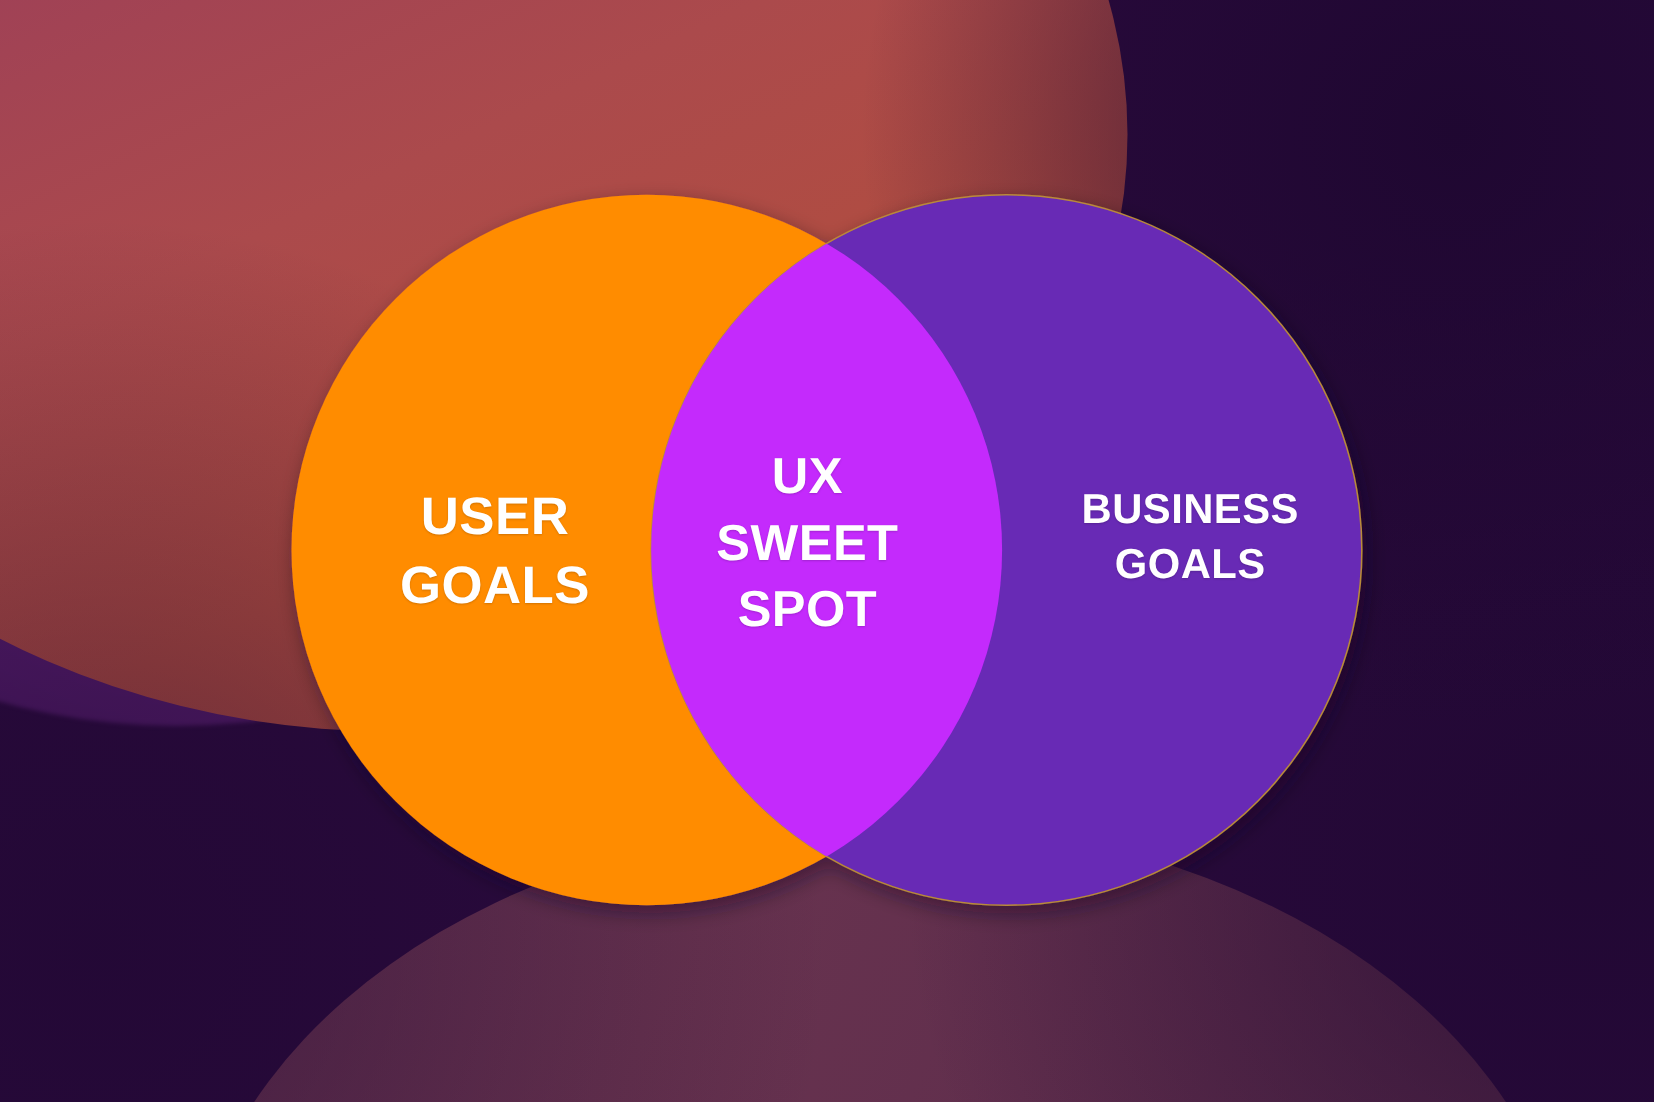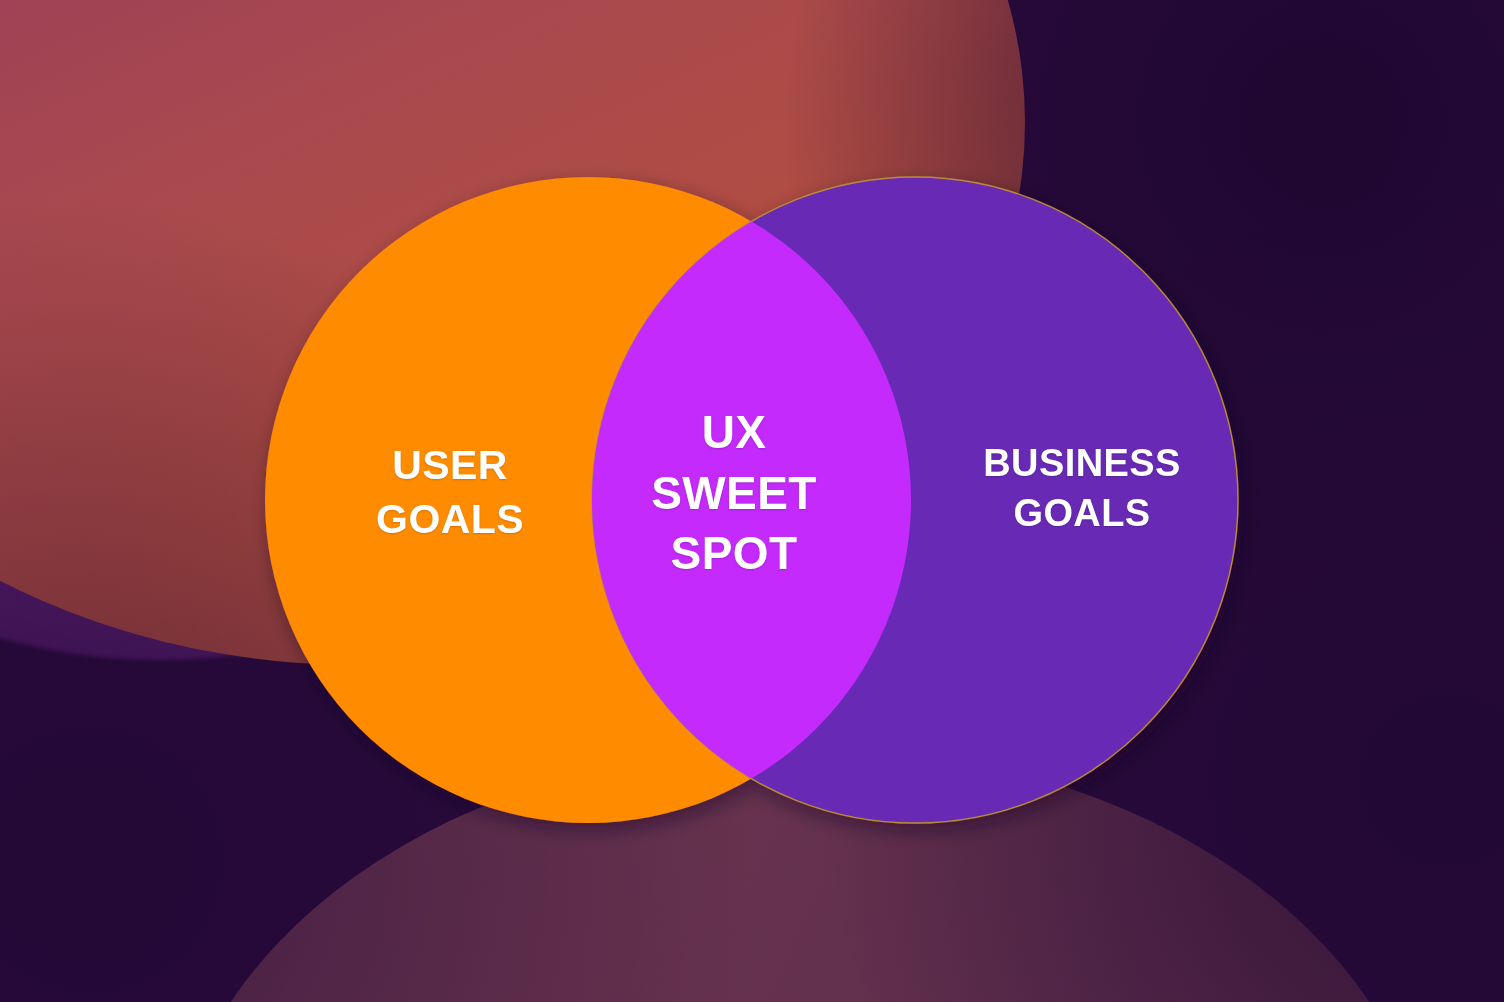--- a/index.html
+++ b/index.html
@@ -100,21 +100,21 @@
     line-height: 1.32;
     white-space: pre-line;
     text-shadow: 0 1px 2px rgba(0,0,0,.18);
     user-select: none;
   }
 
   #label-left {
     left: 330px;
     top: 438px;
     width: 240px;
-    font-size: 41px;
+    font-size: 48px;
   }
 
   #label-center {
     left: 616px;
     top: 402px;
     width: 236px;
     font-size: 46px;
   }
 
   #label-right {

